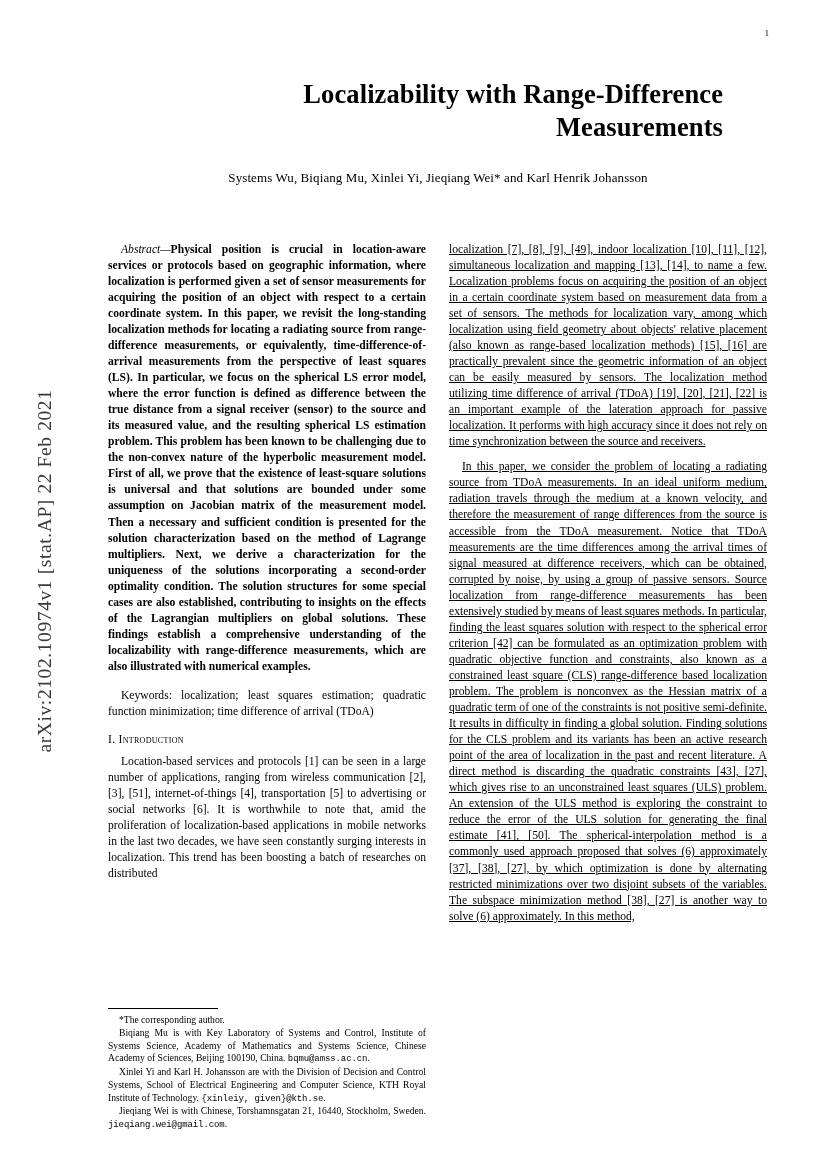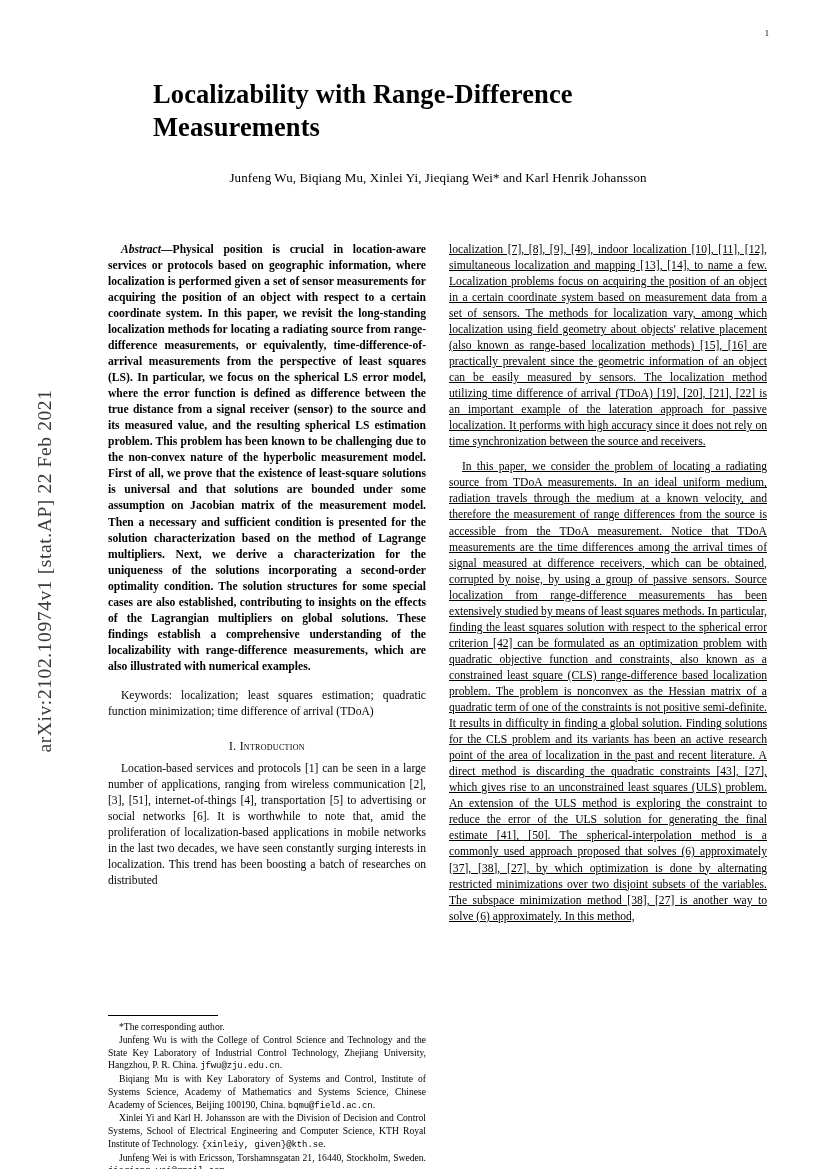--- a/index.html
+++ b/index.html
@@ -43,21 +43,21 @@
   }
   .content {
     position: absolute;
     left: 108px;
     top: 60px;
     width: 660px;
   }
   .title {
     font-size: 26.5px;
     font-weight: bold;
-    text-align: left;
+    text-align: right;
     line-height: 1.24;
     margin: 18px auto 0 auto;
     width: 570px;
     letter-spacing: 0.1px;
   }
   .authors {
     text-align: center;
     font-size: 13px;
     margin-top: 26px;
     letter-spacing: 0.1px;
@@ -77,32 +77,31 @@
     text-align: justify;
     text-justify: inter-word;
     hyphens: auto;
   }
   .abstract {
     font-weight: bold;
     text-indent: 13px;
   }
   .abstract .lead {
     font-style: italic;
-    font-weight: bold;
+    font-weight: normal;
   }
   .keywords {
     font-weight: normal;
     margin-top: 13px;
     text-indent: 13px;
   }
   .section-head {
-    text-align: center;
     font-size: 11.6px;
     font-variant: small-caps;
-    margin-top: 20px;
+    margin-top: 13px;
     margin-bottom: 8px;
     letter-spacing: 0.3px;
   }
   .body-p {
     text-indent: 13px;
   }
   .rule {
     width: 110px;
     height: 1px;
     background: #000;
@@ -136,41 +135,40 @@
 <div class="page">
 
   <div class="arxiv-stamp">arXiv:2102.10974v1  [stat.AP]  22 Feb 2021</div>
 
   <div class="page-number">1</div>
 
   <div class="content">
 
     <h1 class="title">Localizability with Range-Difference Measurements</h1>
 
-    <div class="authors">Junfeng Wu, Biqiang Mu, Xinlei Yi, Jieqiang Wei* and Karl Henrik Johansson</div>
+    <div class="authors">Systems Wu, Biqiang Mu, Xinlei Yi, Jieqiang Wei* and Karl Henrik Johansson</div>
 
     <div class="columns">
 
       <div class="col">
 
         <p class="abstract"><span class="lead">Abstract—</span><span>Physical position is crucial in location-aware services or protocols based on geographic information, where localization is performed given a set of sensor measurements for acquiring the position of an object with respect to a certain coordinate system. In this paper, we revisit the long-standing localization methods for locating a radiating source from range-difference measurements, or equivalently, time-difference-of-arrival measurements from the perspective of least squares (LS). In particular, we focus on the spherical LS error model, where the error function is defined as difference between the true distance from a signal receiver (sensor) to the source and its measured value, and the resulting spherical LS estimation problem. This problem has been known to be challenging due to the non-convex nature of the hyperbolic measurement model. First of all, we prove that the existence of least-square solutions is universal and that solutions are bounded under some assumption on Jacobian matrix of the measurement model. Then a necessary and sufficient condition is presented for the solution characterization based on the method of Lagrange multipliers. Next, we derive a characterization for the uniqueness of the solutions incorporating a second-order optimality condition. The solution structures for some special cases are also established, contributing to insights on the effects of the Lagrangian multipliers on global solutions. These findings establish a comprehensive understanding of the localizability with range-difference measurements, which are also illustrated with numerical examples.</span></p>
 
         <p class="keywords"><span>Keywords:</span><span> localization; least squares estimation; quadratic function minimization; time difference of arrival (TDoA)</span></p>
 
         <div class="section-head">I.  Introduction</div>
 
         <p class="body-p">Location-based services and protocols [1] can be seen in a large number of applications, ranging from wireless communication [2], [3], [51], internet-of-things [4], transportation [5] to advertising or social networks [6]. It is worthwhile to note that, amid the proliferation of localization-based applications in mobile networks in the last two decades, we have seen constantly surging interests in localization. This trend has been boosting a batch of researches on distributed</p>
 
         <div class="footnotes">
           <div class="rule"></div>
           <p class="foot indent">*The corresponding author.</p>
-          <p class="foot indent"><span>Junfeng Wu is with the College of Control Science and Technology and the State Key Laboratory of Industrial Control Technology, Zhejiang University, Hangzhou, P. R. China. </span><span class="mono">jfwu@zju.edu.cn</span><span>.</span></p>
-          <p class="foot indent"><span>Biqiang Mu is with Key Laboratory of Systems and Control, Institute of Systems Science, Academy of Mathematics and Systems Science, Chinese Academy of Sciences, Beijing 100190, China. </span><span class="mono">bqmu@field.ac.cn</span><span>.</span></p>
+          <p class="foot indent"><span>Biqiang Mu is with Key Laboratory of Systems and Control, Institute of Systems Science, Academy of Mathematics and Systems Science, Chinese Academy of Sciences, Beijing 100190, China. </span><span class="mono">bqmu@amss.ac.cn</span><span>.</span></p>
           <p class="foot indent"><span>Xinlei Yi and Karl H. Johansson are with the Division of Decision and Control Systems, School of Electrical Engineering and Computer Science, KTH Royal Institute of Technology. </span><span class="mono">{xinleiy, given}@kth.se</span><span>.</span></p>
-          <p class="foot indent"><span>Junfeng Wei is with Ericsson, Torshamnsgatan 21, 16440, Stockholm, Sweden. </span><span class="mono">jieqiang.wei@gmail.com</span><span>.</span></p>
+          <p class="foot indent"><span>Jieqiang Wei is with Chinese, Torshamnsgatan 21, 16440, Stockholm, Sweden. </span><span class="mono">jieqiang.wei@gmail.com</span><span>.</span></p>
         </div>
 
       </div>
 
       <div class="col">
         <div class="right-col-inner">
           <p>localization [7], [8], [9], [49], indoor localization [10], [11], [12], simultaneous localization and mapping [13], [14], to name a few. Localization problems focus on acquiring the position of an object in a certain coordinate system based on measurement data from a set of sensors. The methods for localization vary, among which localization using field geometry about objects' relative placement (also known as range-based localization methods) [15], [16] are practically prevalent since the geometric information of an object can be easily measured by sensors. The localization method utilizing time difference of arrival (TDoA) [19], [20], [21], [22] is an important example of the lateration approach for passive localization. It performs with high accuracy since it does not rely on time synchronization between the source and receivers.</p>
           <p class="body-p" style="margin-top:9px;">In this paper, we consider the problem of locating a radiating source from TDoA measurements. In an ideal uniform medium, radiation travels through the medium at a known velocity, and therefore the measurement of range differences from the source is accessible from the TDoA measurement. Notice that TDoA measurements are the time differences among the arrival times of signal measured at difference receivers, which can be obtained, corrupted by noise, by using a group of passive sensors. Source localization from range-difference measurements has been extensively studied by means of least squares methods. In particular, finding the least squares solution with respect to the spherical error criterion [42] can be formulated as an optimization problem with quadratic objective function and constraints, also known as a constrained least square (CLS) range-difference based localization problem. The problem is nonconvex as the Hessian matrix of a quadratic term of one of the constraints is not positive semi-definite. It results in difficulty in finding a global solution. Finding solutions for the CLS problem and its variants has been an active research point of the area of localization in the past and recent literature. A direct method is discarding the quadratic constraints [43], [27], which gives rise to an unconstrained least squares (ULS) problem. An extension of the ULS method is exploring the constraint to reduce the error of the ULS solution for generating the final estimate [41], [50]. The spherical-interpolation method is a commonly used approach proposed that solves (6) approximately [37], [38], [27], by which optimization is done by alternating restricted minimizations over two disjoint subsets of the variables. The subspace minimization method [38], [27] is another way to solve (6) approximately. In this method,</p>
         </div>
       </div>

